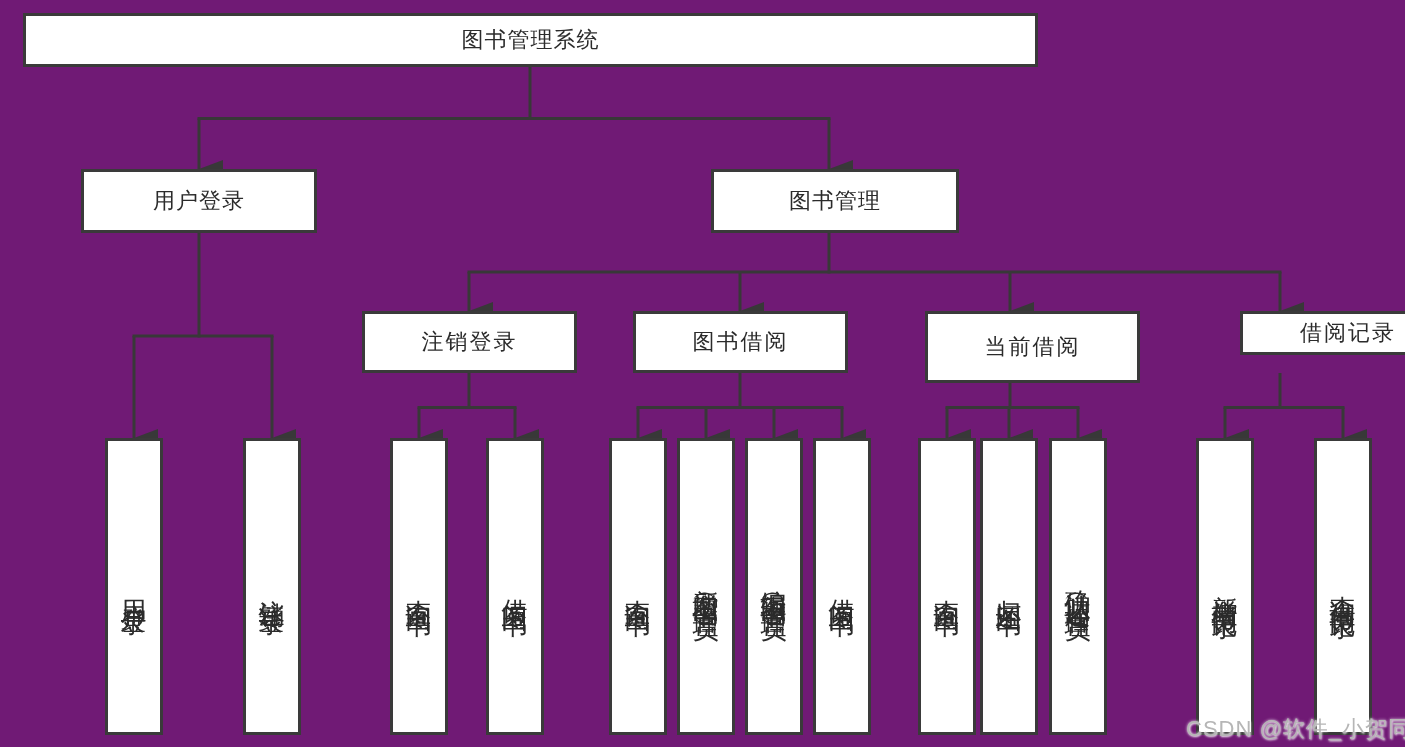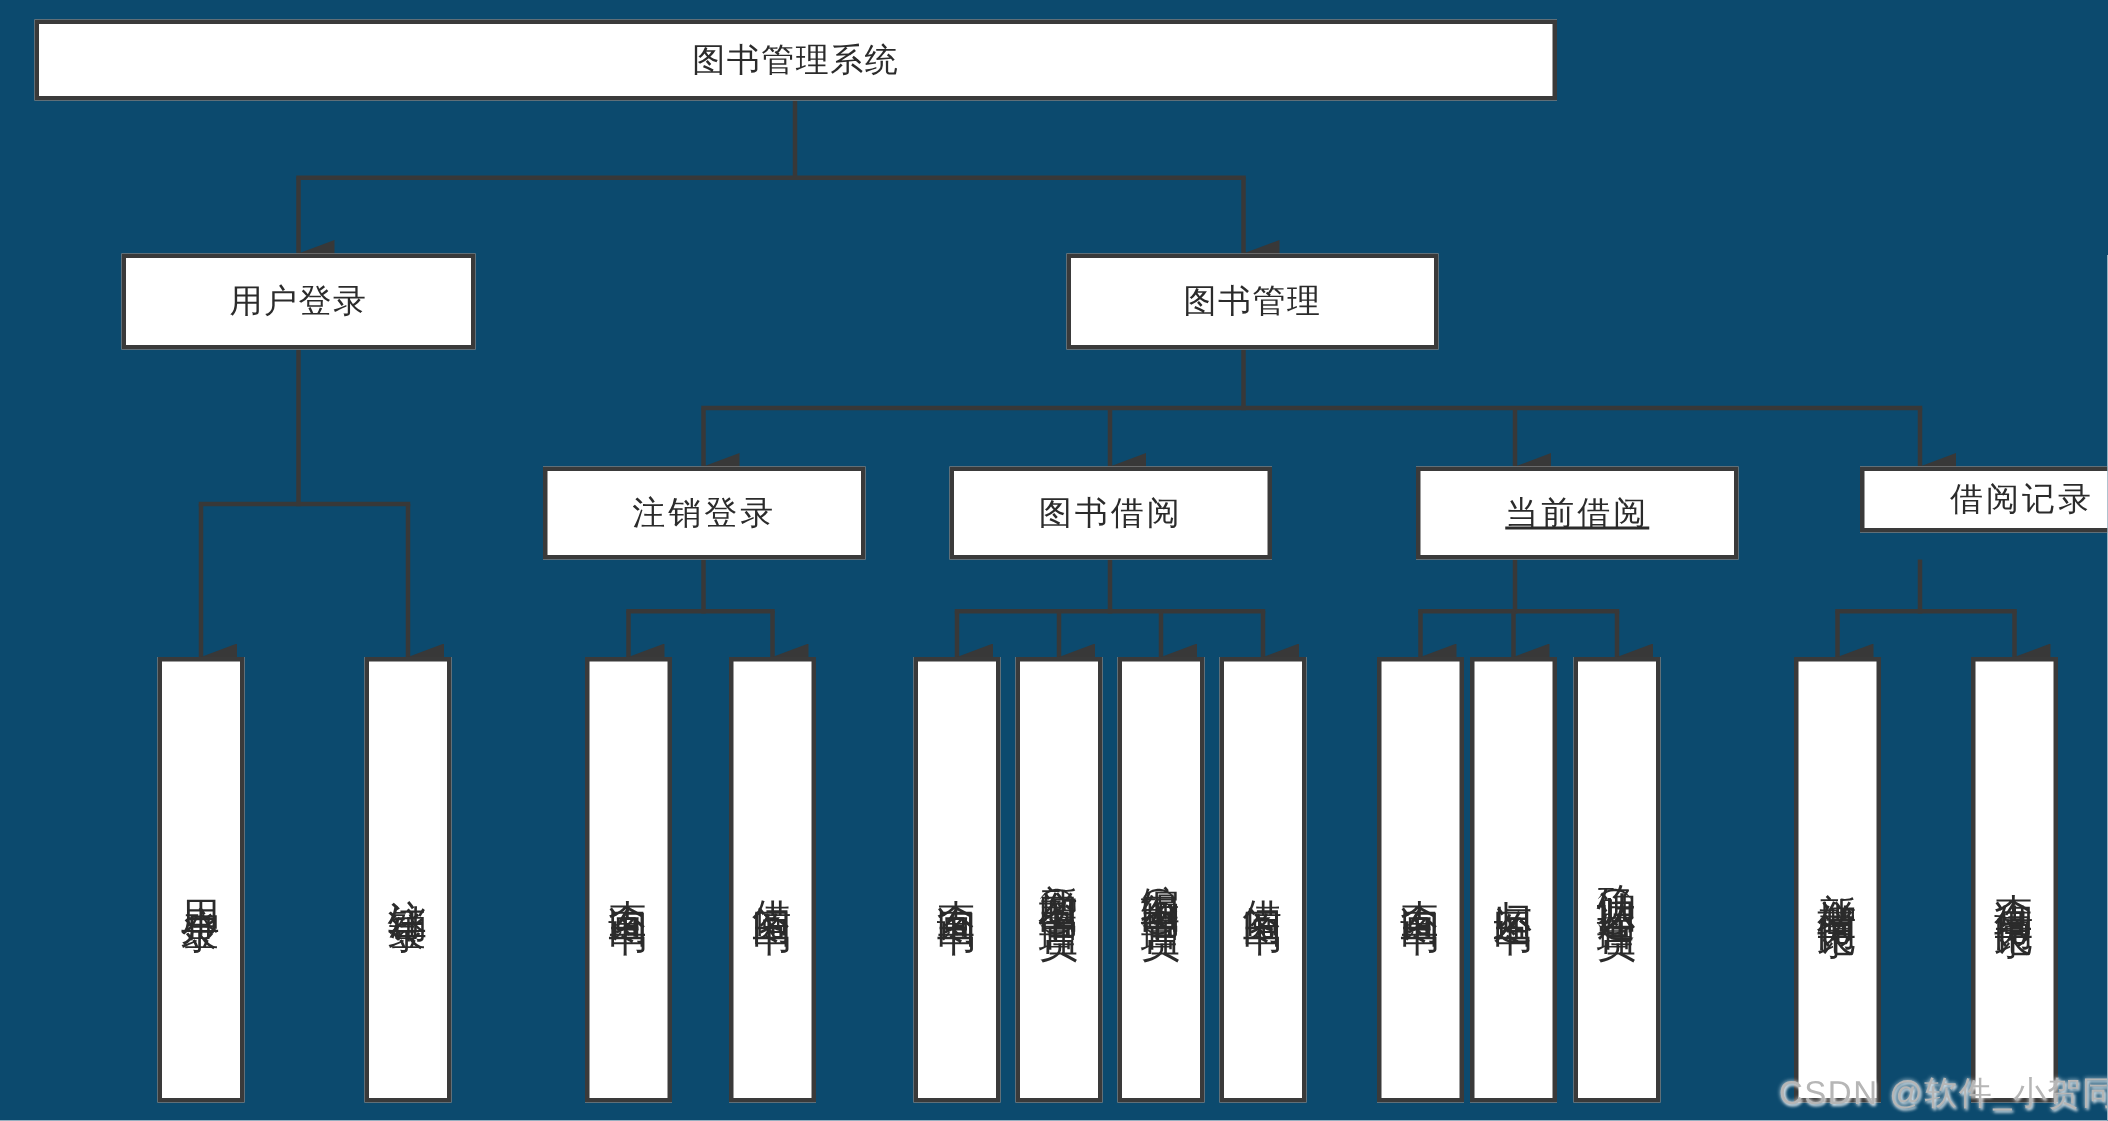--- a/index.html
+++ b/index.html
@@ -3,21 +3,21 @@
 <meta charset="utf-8">
 <style>
   * { margin: 0; padding: 0; box-sizing: border-box; }
   html, body { background: #ffffff; }
   body { font-family: "Liberation Sans", sans-serif; }
 
   #canvas {
     position: relative;
     width: 1405px;
     height: 747px;
-    background: #0c4a6e;
+    background: #701a75;
     overflow: hidden;
   }
 
   #connectors {
     position: absolute;
     left: 0; top: 0;
     width: 1405px; height: 747px;
     z-index: 1;
   }
   #connectors path.edge {
@@ -128,21 +128,21 @@
     <path class="edge" d="M1343 407.5 V438" marker-end="url(#ah)"></path>
   </svg>
 
   <div class="hbox" style="left:23px; top:13px; width:1015px; height:54px;">图书管理系统</div>
 
   <div class="hbox" style="left:81px; top:169px; width:236px; height:64px;">用户登录</div>
   <div class="hbox" style="left:711px; top:169px; width:248px; height:64px;">图书管理</div>
 
   <div class="hbox" style="left:362px; top:311px; width:215px; height:62px; letter-spacing:2px;">注销登录</div>
   <div class="hbox" style="left:633px; top:311px; width:215px; height:62px; letter-spacing:2px;">图书借阅</div>
-  <div class="hbox" style="left:944px; top:311px; width:215px; height:62px; letter-spacing:2px;text-decoration:underline;">当前借阅</div>
+  <div class="hbox" style="left:925px; top:311px; width:215px; height:72px; letter-spacing:2px;">当前借阅</div>
   <div class="hbox" style="left:1240px; top:311px; width:216px; height:44px; letter-spacing:2px;">借阅记录</div>
 
   <div class="vbox" style="left:105px;">
     <span class="vtext">用户登录</span>
   </div>
   <div class="vbox" style="left:243px;">
     <span class="vtext">注销登录</span>
   </div>
 
   <div class="vbox" style="left:390px;">

